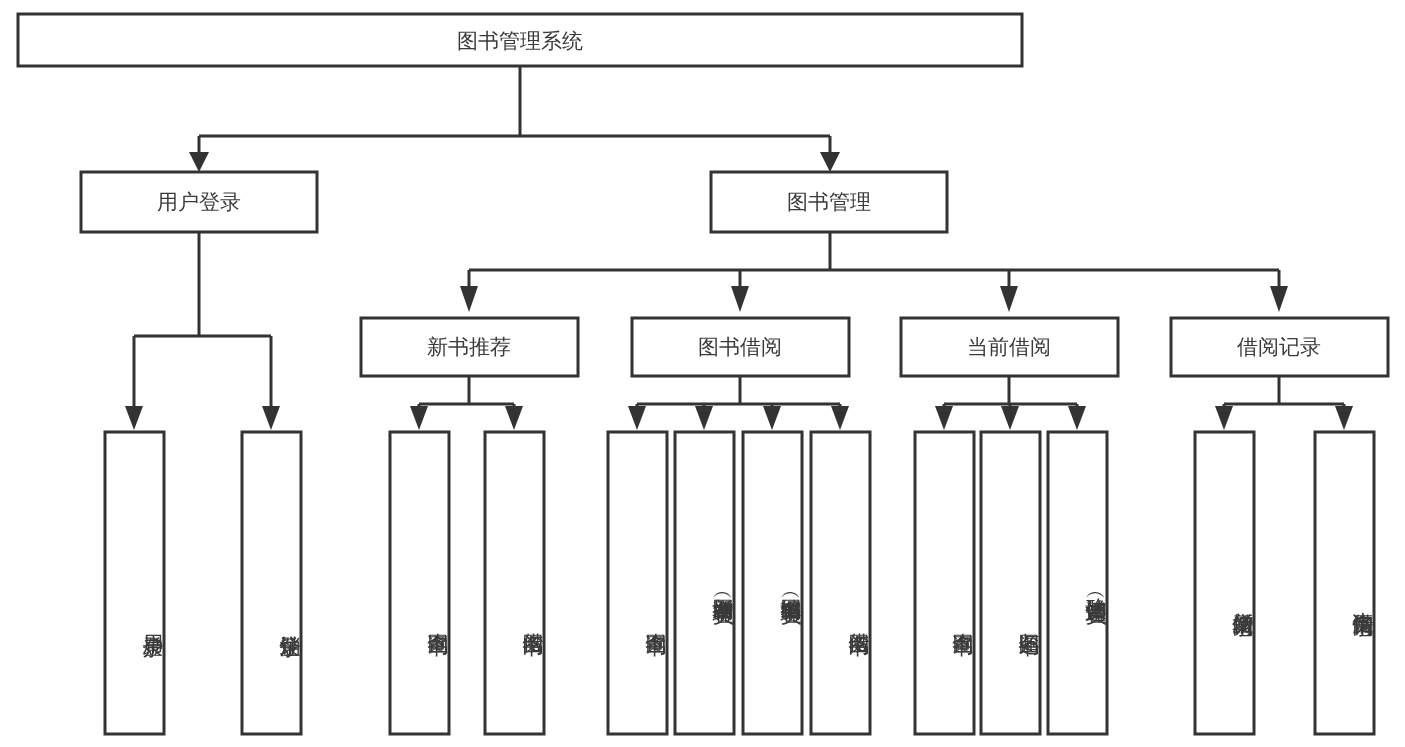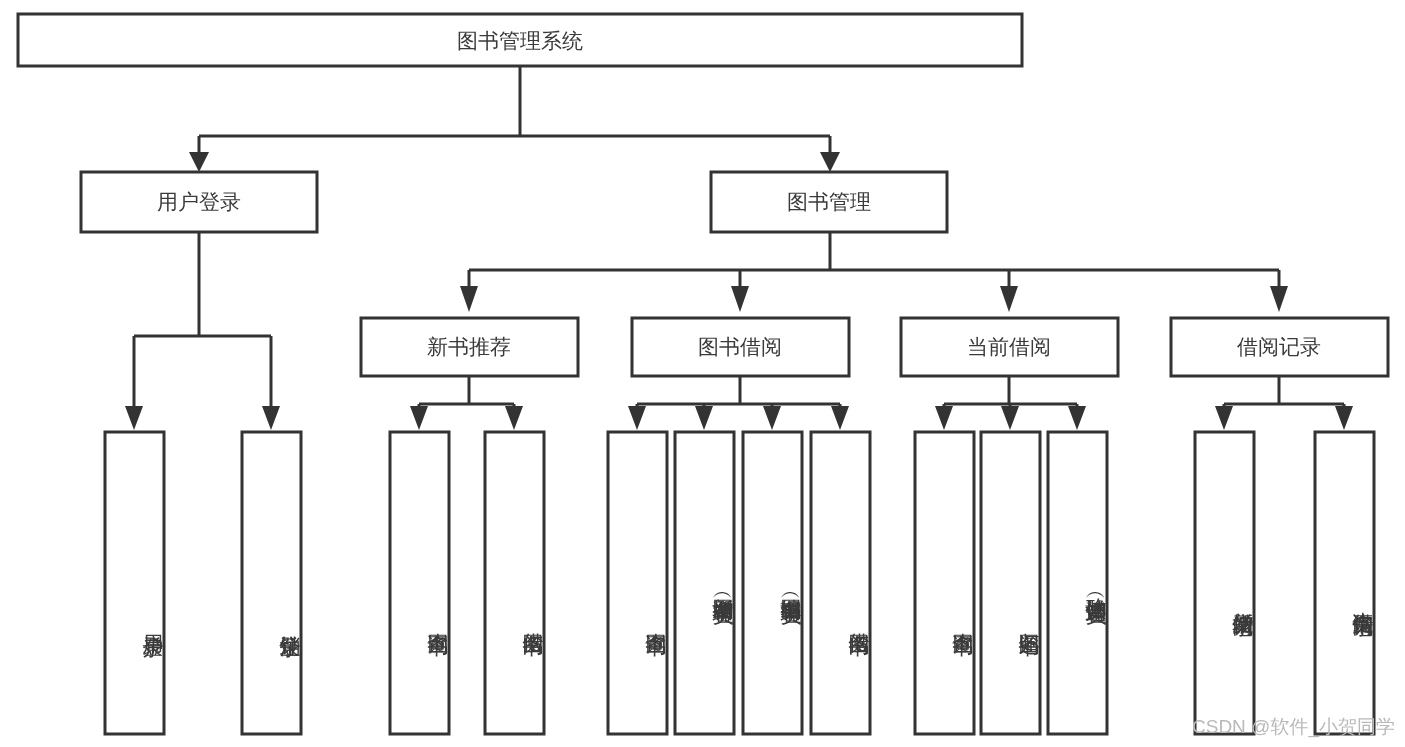--- a/index.html
+++ b/index.html
@@ -213,15 +213,14 @@
   <div class="node-label-v" style="left:743px; top:440px; width:59px; height:290px;">编辑图书（管理员）</div>
   <div class="node-label-v" style="left:811px; top:505px; width:59px; height:225px;">借阅图书</div>
 
   <div class="node-label-v" style="left:915px; top:505px; width:59px; height:225px;">查询图书</div>
   <div class="node-label-v" style="left:981px; top:505px; width:59px; height:225px;">归还图书</div>
   <div class="node-label-v" style="left:1048px; top:440px; width:59px; height:290px;">确认归还（管理员）</div>
 
   <div class="node-label-v" style="left:1195px; top:465px; width:59px; height:265px;">新增借阅记录</div>
   <div class="node-label-v" style="left:1315px; top:465px; width:59px; height:265px;">查询借阅记录</div>
 
-  <div class="watermark" style="left:1192px; top:714px;">CSDN @软件_小贺同学</div>
 
 </div>
 
 </body></html>

